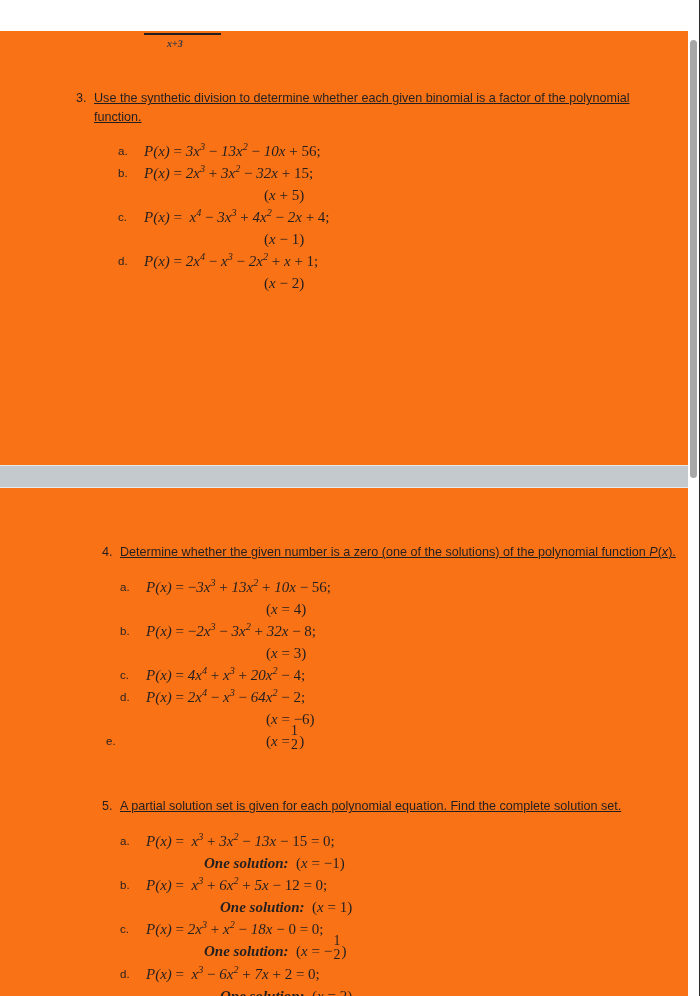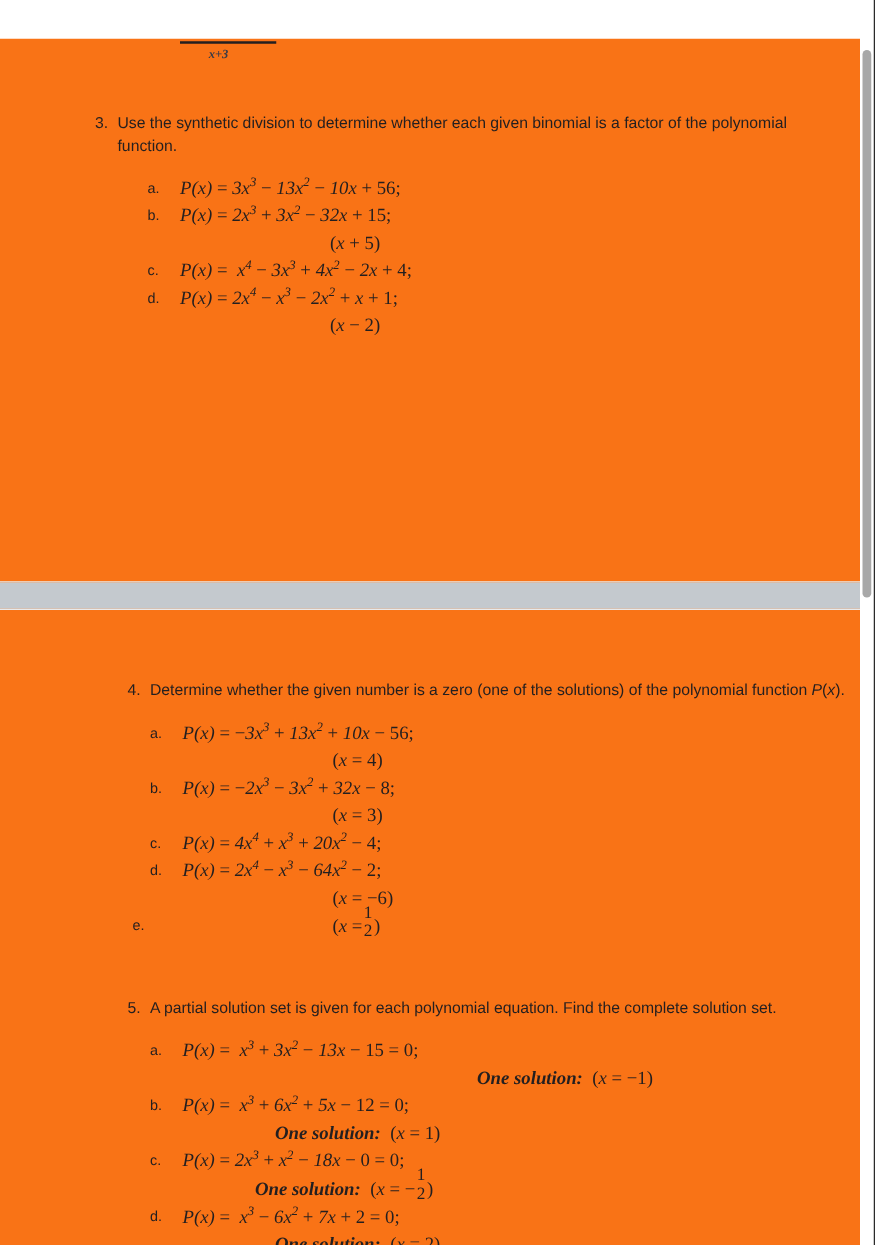--- a/index.html
+++ b/index.html
@@ -83,20 +83,21 @@
     text-align: left;
     font-size: 12.6px;
     line-height: 19px;
     color: #231f20;
   }
   .q-text {
     flex: 1 1 auto;
     font-size: 12.6px;
     line-height: 19px;
     color: #231f20;
+    text-decoration: underline;
   }
   .q-text .ital {
     font-style: italic;
   }
 
   
   .item-list {
     margin-top: 0;
   }
   .item {
@@ -240,20 +241,23 @@
           </div>
         </div>
       </div>
 
       <div class="item">
         <div class="item-letter">c.</div>
         <div class="item-body">
           <div class="eq">
             P(x) <span class="rm">=</span> &nbsp;x<sup>4</sup> <span class="rm">−</span> 3x<sup>3</sup> <span class="rm">+</span> 4x<sup>2</sup> <span class="rm">−</span> 2x <span class="rm">+ 4;</span>
           </div>
+          <div class="cond cond-indent">
+            <span class="rm">(</span>x <span class="rm">− 1)</span>
+          </div>
         </div>
       </div>
 
       <div class="item">
         <div class="item-letter">d.</div>
         <div class="item-body">
           <div class="eq">
             P(x) <span class="rm">=</span> 2x<sup>4</sup> <span class="rm">−</span> x<sup>3</sup> <span class="rm">−</span> 2x<sup>2</sup> <span class="rm">+</span> x <span class="rm">+ 1;</span>
           </div>
           <div class="cond cond-indent">
@@ -341,21 +345,21 @@
     </div>
 
     <div class="item-list" style="padding-left:120px; margin-top:14px;">
 
       <div class="item">
         <div class="item-letter">a.</div>
         <div class="item-body">
           <div class="eq">
             P(x) <span class="rm">=</span> &nbsp;x<sup>3</sup> <span class="rm">+</span> 3x<sup>2</sup> <span class="rm">−</span> 13x <span class="rm">− 15 = 0;</span>
           </div>
-          <div class="cond" style="padding-left:58px;text-align:center;">
+          <div class="cond" style="padding-left:58px;">
             <span class="sol-label">One solution:</span>
             <span class="rm">&nbsp;(</span>x <span class="rm">= −1)</span>
           </div>
         </div>
       </div>
 
       <div class="item">
         <div class="item-letter">b.</div>
         <div class="item-body">
           <div class="eq">

